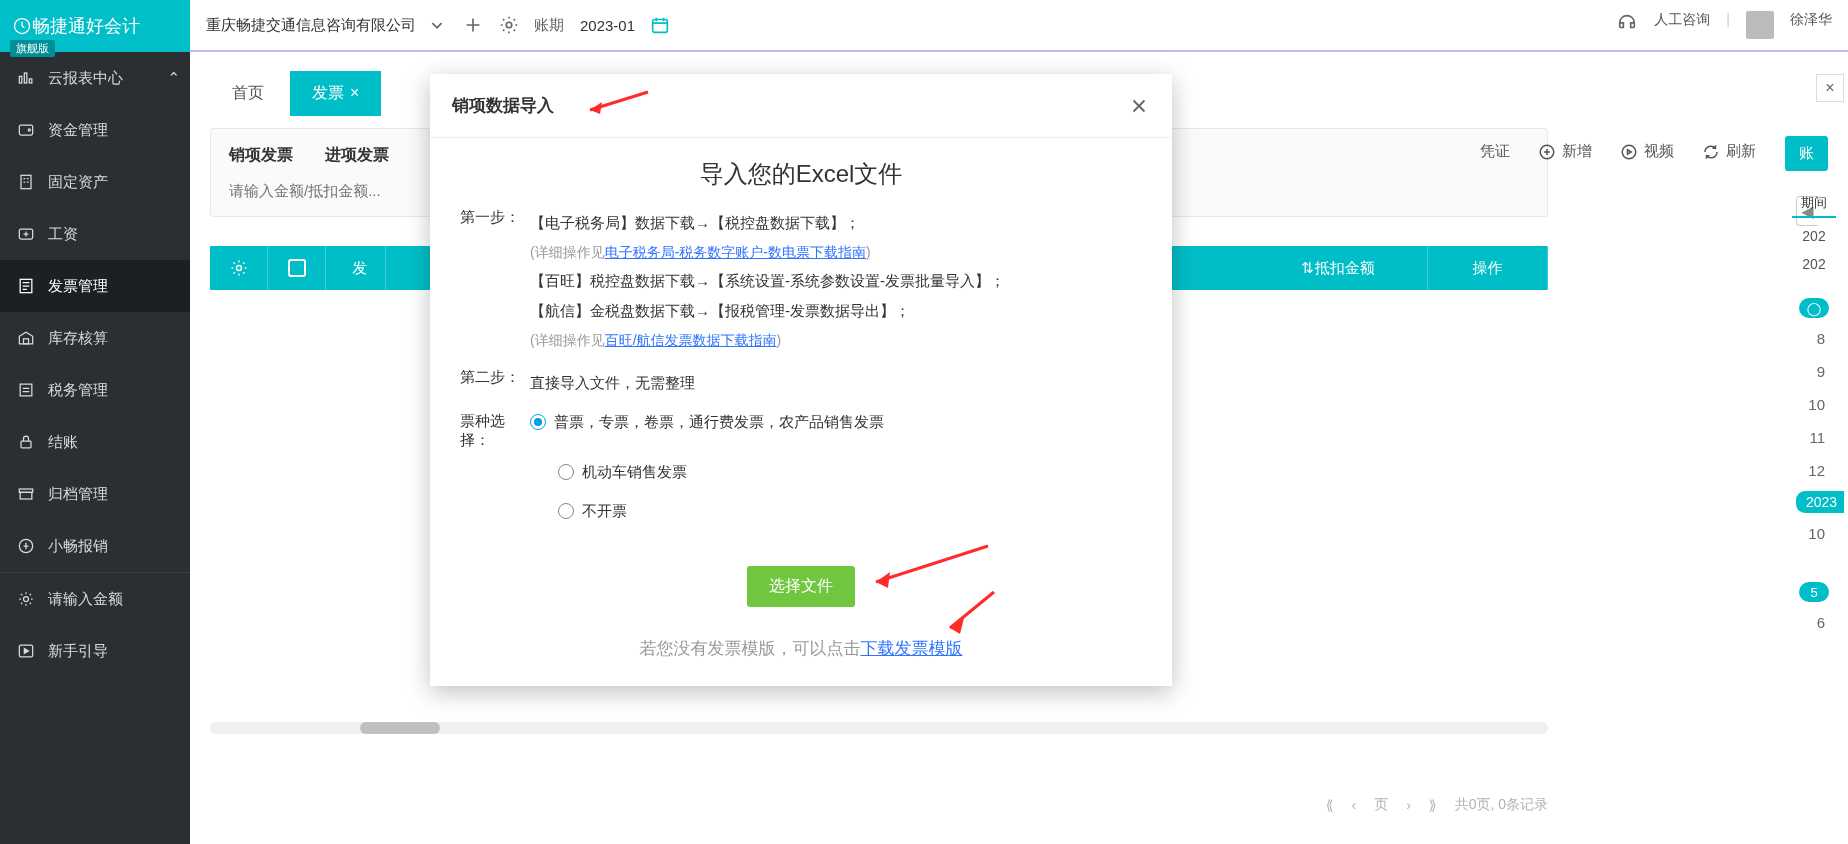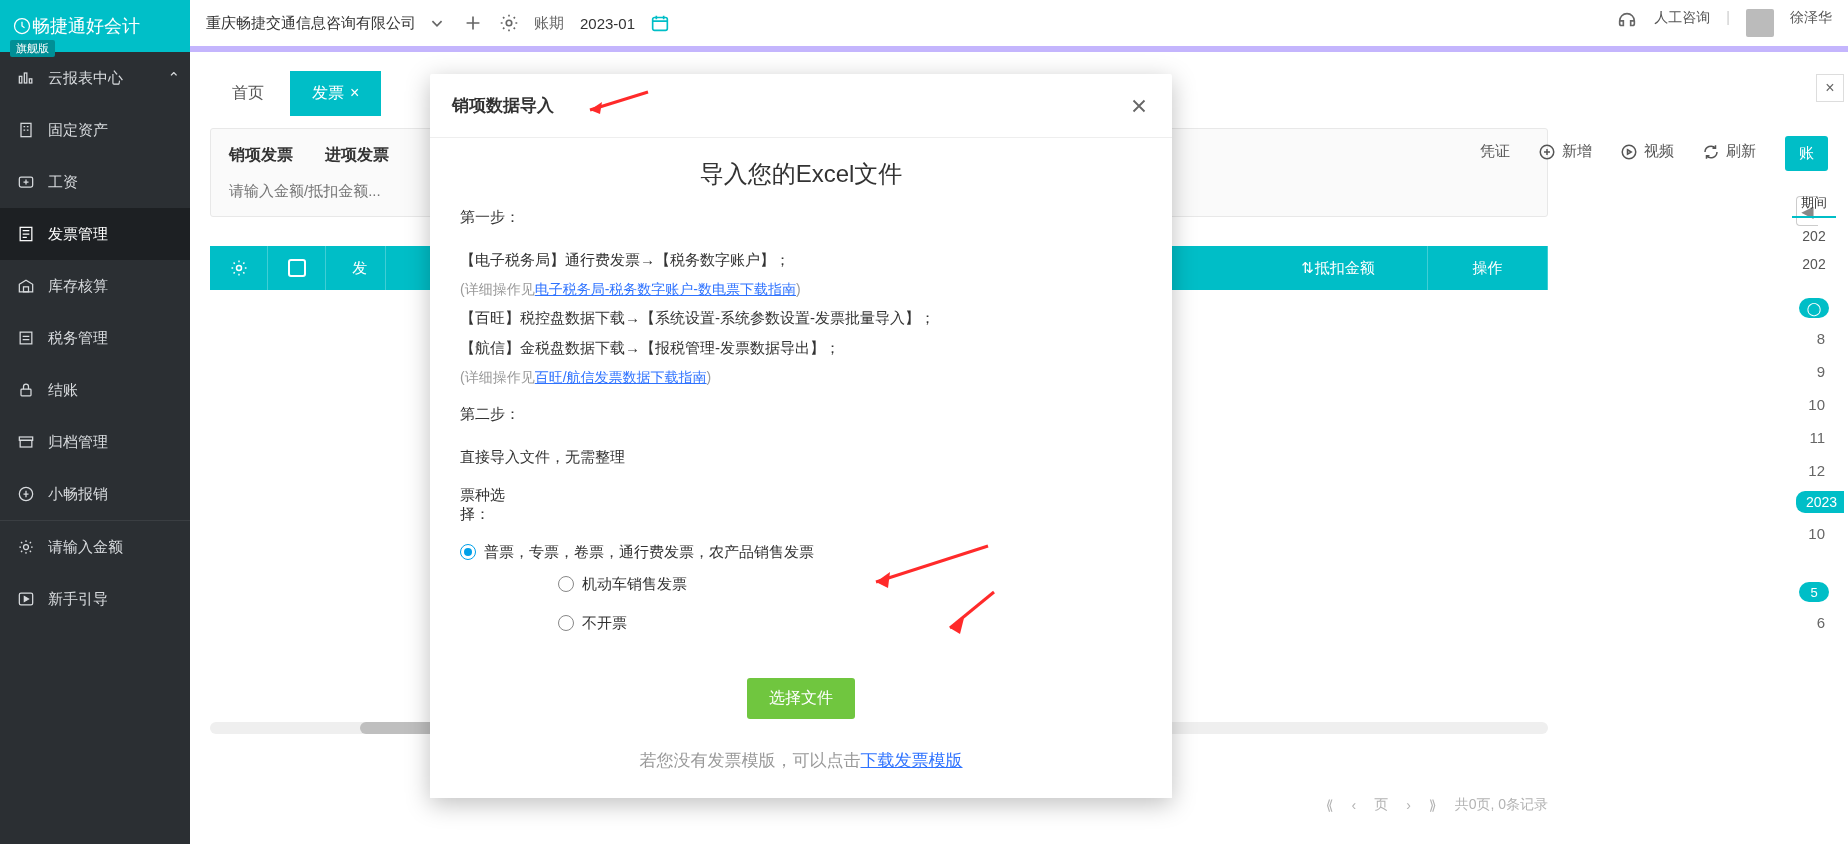--- a/index.html
+++ b/index.html
@@ -9,21 +9,21 @@
 .sidebar { position: absolute; left: 0; top: 0; width: 190px; height: 100%; background: #2b2f33; color: #d8dbde; }
 .brand { background: #00bfc8; height: 52px; display: flex; align-items: center; padding-left: 12px; color: #fff; font-size: 18px; font-weight: 500; }
 .brand-edition { position: absolute; top: 40px; left: 10px; background: #008f96; color: #fff; font-size: 11px; padding: 1px 6px; border-radius: 2px; }
 .nav-item { height: 52px; display: flex; align-items: center; padding-left: 16px; font-size: 15px; cursor: pointer; gap: 12px; }
 .nav-item.active { background: #1d2023; color: #fff; }
 .nav-icon { width: 20px; height: 20px; display:inline-flex; align-items:center; justify-content:center; }
 .nav-icon svg { stroke: currentColor; fill: none; stroke-width: 1.5; }
 .sidebar-sep { border-top: 1px solid #3a3e42; }
 
 
-.header { position: absolute; left: 190px; top: 0; right: 0; height: 52px; display:flex; align-items:center; padding: 0 16px; border-bottom: 6px solid #c4b5fd; gap: 14px; }
+.header { position: absolute; left: 190px; top: 0; right: 0; height: 52px; display:flex; align-items:center; padding: 0 16px; border-bottom: 2px solid #c4b5fd; gap: 14px; }
 .company-select { display:flex; align-items:center; gap:10px; color:#333; font-size:15px; }
 .hdr-icon { width: 22px; height:22px; display:flex; align-items:center; justify-content:center; color:#666; cursor:pointer;}
 .hdr-icon svg { stroke: currentColor; fill:none; stroke-width:1.8; }
 .period-label { color: #666; font-size:15px; }
 .period-val { color: #333; font-size:15px; margin-left:2px;}
 .header-right { margin-left:auto; display:flex; align-items:flex-start; gap:16px; color:#555; font-size:14px;}
 .avatar { width:28px; height:28px; background:#bbb; border-radius:2px; display:inline-block;}
 
 
 .tabbar { position:absolute; left:190px; top:52px; right:0; height:70px; display:flex; align-items:center; padding: 12px 20px 0 20px; gap:4px; }
@@ -74,21 +74,21 @@
 
 
 .modal-backdrop { position:absolute; inset:0; }
 .modal { position:absolute; left:430px; top:74px; width:742px; background:#fff; box-shadow:0 6px 24px rgba(0,0,0,0.25); border-radius:2px; }
 .modal-header { display:flex; align-items:center; justify-content:space-between; padding: 20px 22px; border-bottom:1px solid #eee;}
 .modal-title { font-size:17px; font-weight:700; color:#333;}
 .modal-close { width:22px; height:22px; cursor:pointer; color:#666;}
 .modal-close svg{ stroke:currentColor; stroke-width:2;}
 .modal-body { padding: 14px 30px 26px 30px; background:#fff; color:#333; font-size:15px;}
 .modal-heading { text-align:center; font-size:24px; font-weight:500; margin: 6px 0 18px 0;}
-.step-row { display:flex; gap:18px; margin-top:6px;flex-direction:column;}
+.step-row { display:flex; gap:0; margin-top:6px;}
 .step-label { width:70px; color:#333;}
 .step-text p { line-height: 2.0; }
 .step-sub { color:#999; font-size:14px;}
 .link { color:#2f73ff; text-decoration:underline; cursor:pointer;}
 .radio-block { margin-top:4px; padding-left:98px; line-height:2.4;}
 .radio { display:inline-flex; align-items:center; gap:8px; }
 .radio-dot { width:16px; height:16px; border:1.5px solid #888; border-radius:50%; display:inline-flex; align-items:center; justify-content:center;}
 .radio-dot.sel { border-color:#00a0e9;}
 .radio-dot.sel::after{ content:""; width:8px; height:8px; background:#00a0e9; border-radius:50%;}
 .btn-primary { display:block; margin: 34px auto 0 auto; background:#70c63f; color:#fff; border:none; padding:10px 22px; font-size:16px; border-radius:3px; cursor:pointer;}
@@ -122,20 +122,29 @@
   <div class="nav-item">
       <span class="nav-icon">
         <svg viewBox="0 0 24 24">
           <rect x="4" y="10" width="3" height="8"></rect>
           <rect x="10" y="6" width="3" height="12"></rect>
           <rect x="16" y="13" width="3" height="5"></rect>
         </svg>
       </span>
       <span>云报表中心</span>
       <span style="margin-left:auto;margin-right:10px">⌃</span>
+    </div>
+  <div class="nav-item">
+      <span class="nav-icon">
+        <svg viewBox="0 0 24 24">
+          <rect x="4" y="6" width="16" height="12" rx="2"></rect>
+          <circle cx="16" cy="12" r="1.3"></circle>
+        </svg>
+      </span>
+      <span>资金管理</span>
     </div>
   <div class="nav-item">
       <span class="nav-icon">
         <svg viewBox="0 0 24 24">
           <rect x="6" y="4" width="12" height="16"></rect>
           <path d="M9 8h2M13 8h2M9 12h2M13 12h2"></path>
         </svg>
       </span>
       <span>固定资产</span>
     </div>
@@ -373,21 +382,21 @@
     <span class="modal-close"><svg viewBox="0 0 24 24">
           <path d="M6 6l12 12M18 6L6 18"></path>
         </svg></span>
   </div>
   <div class="modal-body">
     <div class="modal-heading">导入您的Excel文件</div>
 
     <div class="step-row">
       <div class="step-label">第一步：</div>
       <div class="step-text">
-        <p>【电子税务局】通行费发票→【税务数字账户】；</p>
+        <p>【电子税务局】数据下载→【税控盘数据下载】；</p>
         <p class="step-sub"><span>(详细操作见</span><a class="link">电子税务局-税务数字账户-数电票下载指南</a><span>)</span></p>
         <p>【百旺】税控盘数据下载→【系统设置-系统参数设置-发票批量导入】；</p>
         <p>【航信】金税盘数据下载→【报税管理-发票数据导出】；</p>
         <p class="step-sub"><span>(详细操作见</span><a class="link">百旺/航信发票数据下载指南</a><span>)</span></p>
       </div>
     </div>
 
     <div class="step-row" style="margin-top:14px">
       <div class="step-label">第二步：</div>
       <div class="step-text">

